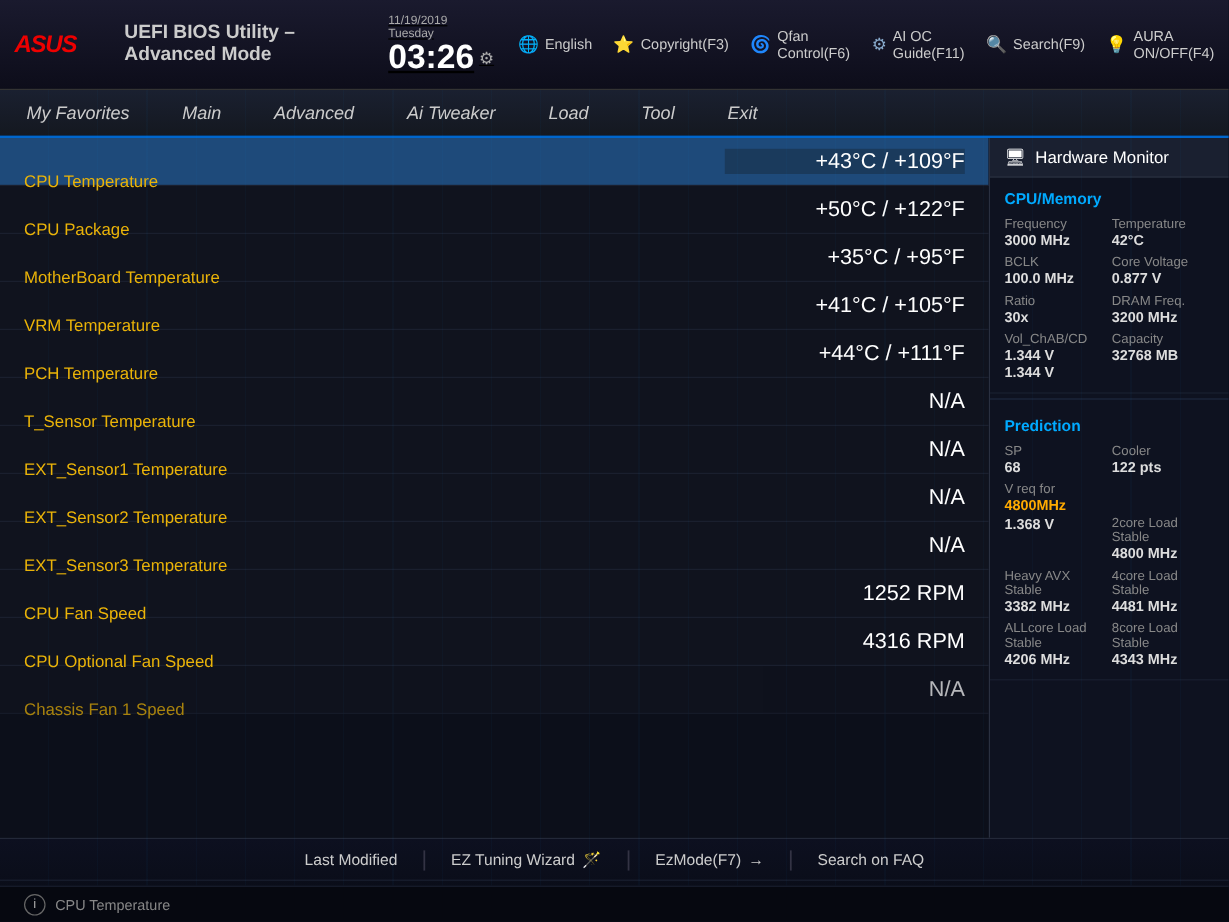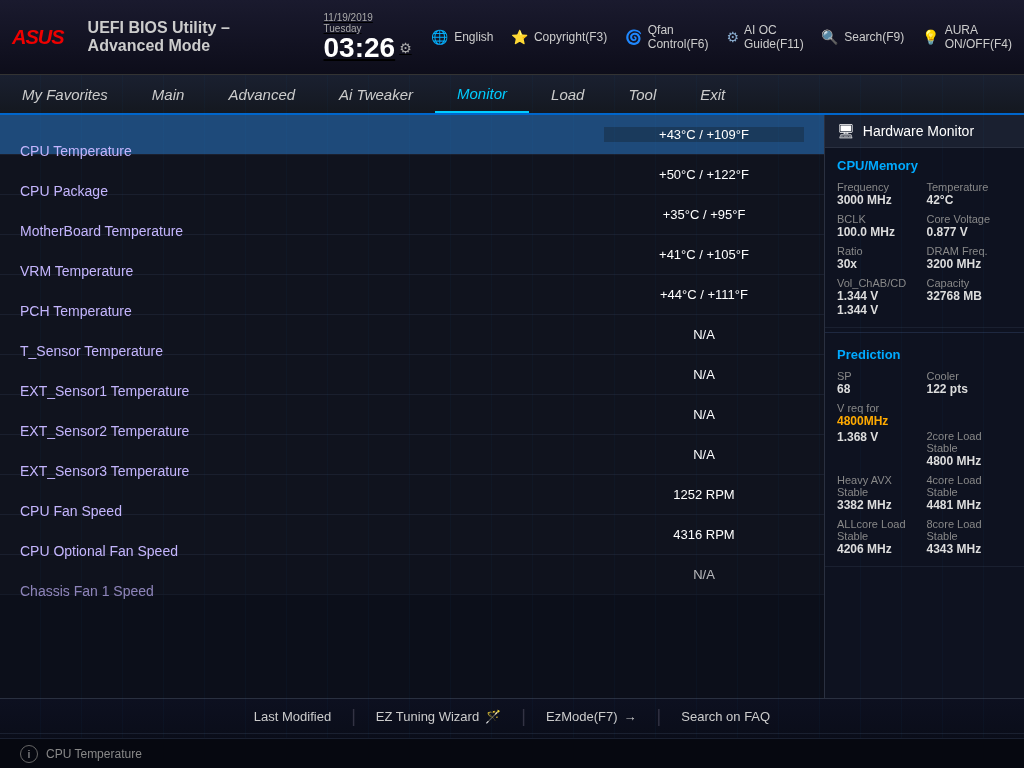--- a/index.html
+++ b/index.html
@@ -35,20 +35,21 @@
       display: flex;
       align-items: center;
       padding: 0 12px;
       gap: 0;
       position: relative;
     }
 
     .asus-logo {
       display: flex;
       gap: 8px;
+      margin-right: 16px;
     }
 
     .asus-logo-text {
       color: #e00;
       font-weight: 900;
       font-size: 20px;
       font-style: italic;
       letter-spacing: -1px;
     }
 
@@ -159,30 +160,30 @@
     .sensor-row:first-child {
       background: #1a3a5c;
     }
 
     .sensor-row:nth-child(even):not(:first-child) {
       background: rgba(255,255,255,0.02);
     }
 
     .sensor-name {
       flex: 1;
-      color: #c4b5fd;
+      color: #eab308;
       font-size: 14px;
       margin-top: 32px;
     }
 
     .sensor-value {
       color: #fff;
-      font-size: 13px;
+      font-size: 18px;
       min-width: 200px;
-      text-align: center;
+      text-align: right;
     }
 
     .sensor-row:first-child .sensor-value {
       background: #1a3a5c;
       color: #fff;
     }
 
     
     .hw-monitor {
       width: 200px;
@@ -395,23 +396,20 @@
     <span>My Favorites</span>
   </div>
   <div class="nav-item">
     <span>Main</span>
   </div>
   <div class="nav-item">
     <span>Advanced</span>
   </div>
   <div class="nav-item">
     <span>Ai Tweaker</span>
-  </div>
-  <div class="nav-item active">
-    <span>Monitor</span>
   </div>
   <div class="nav-item">
     <span>Load</span>
   </div>
   <div class="nav-item">
     <span>Tool</span>
   </div>
   <div class="nav-item">
     <span>Exit</span>
   </div>

